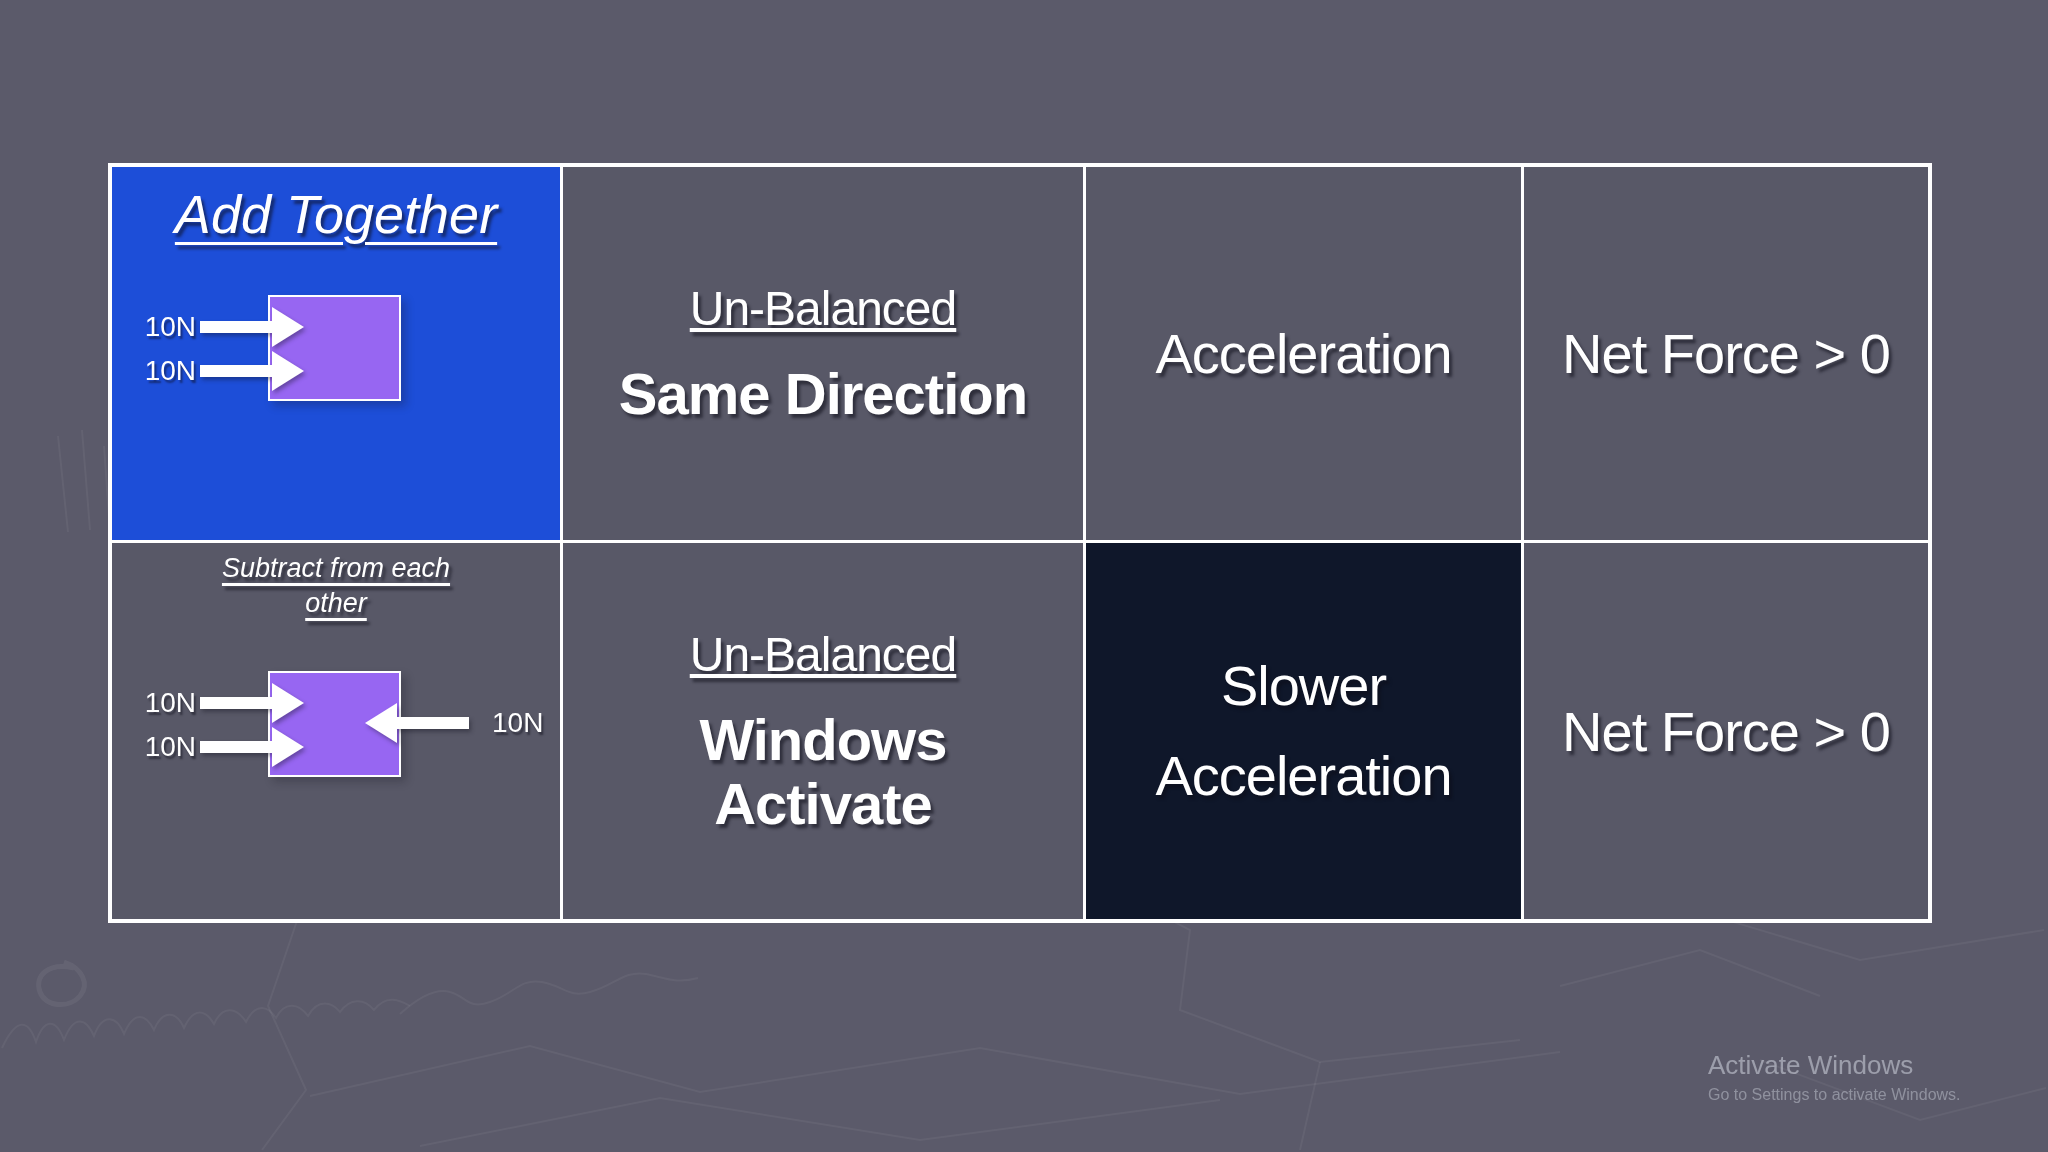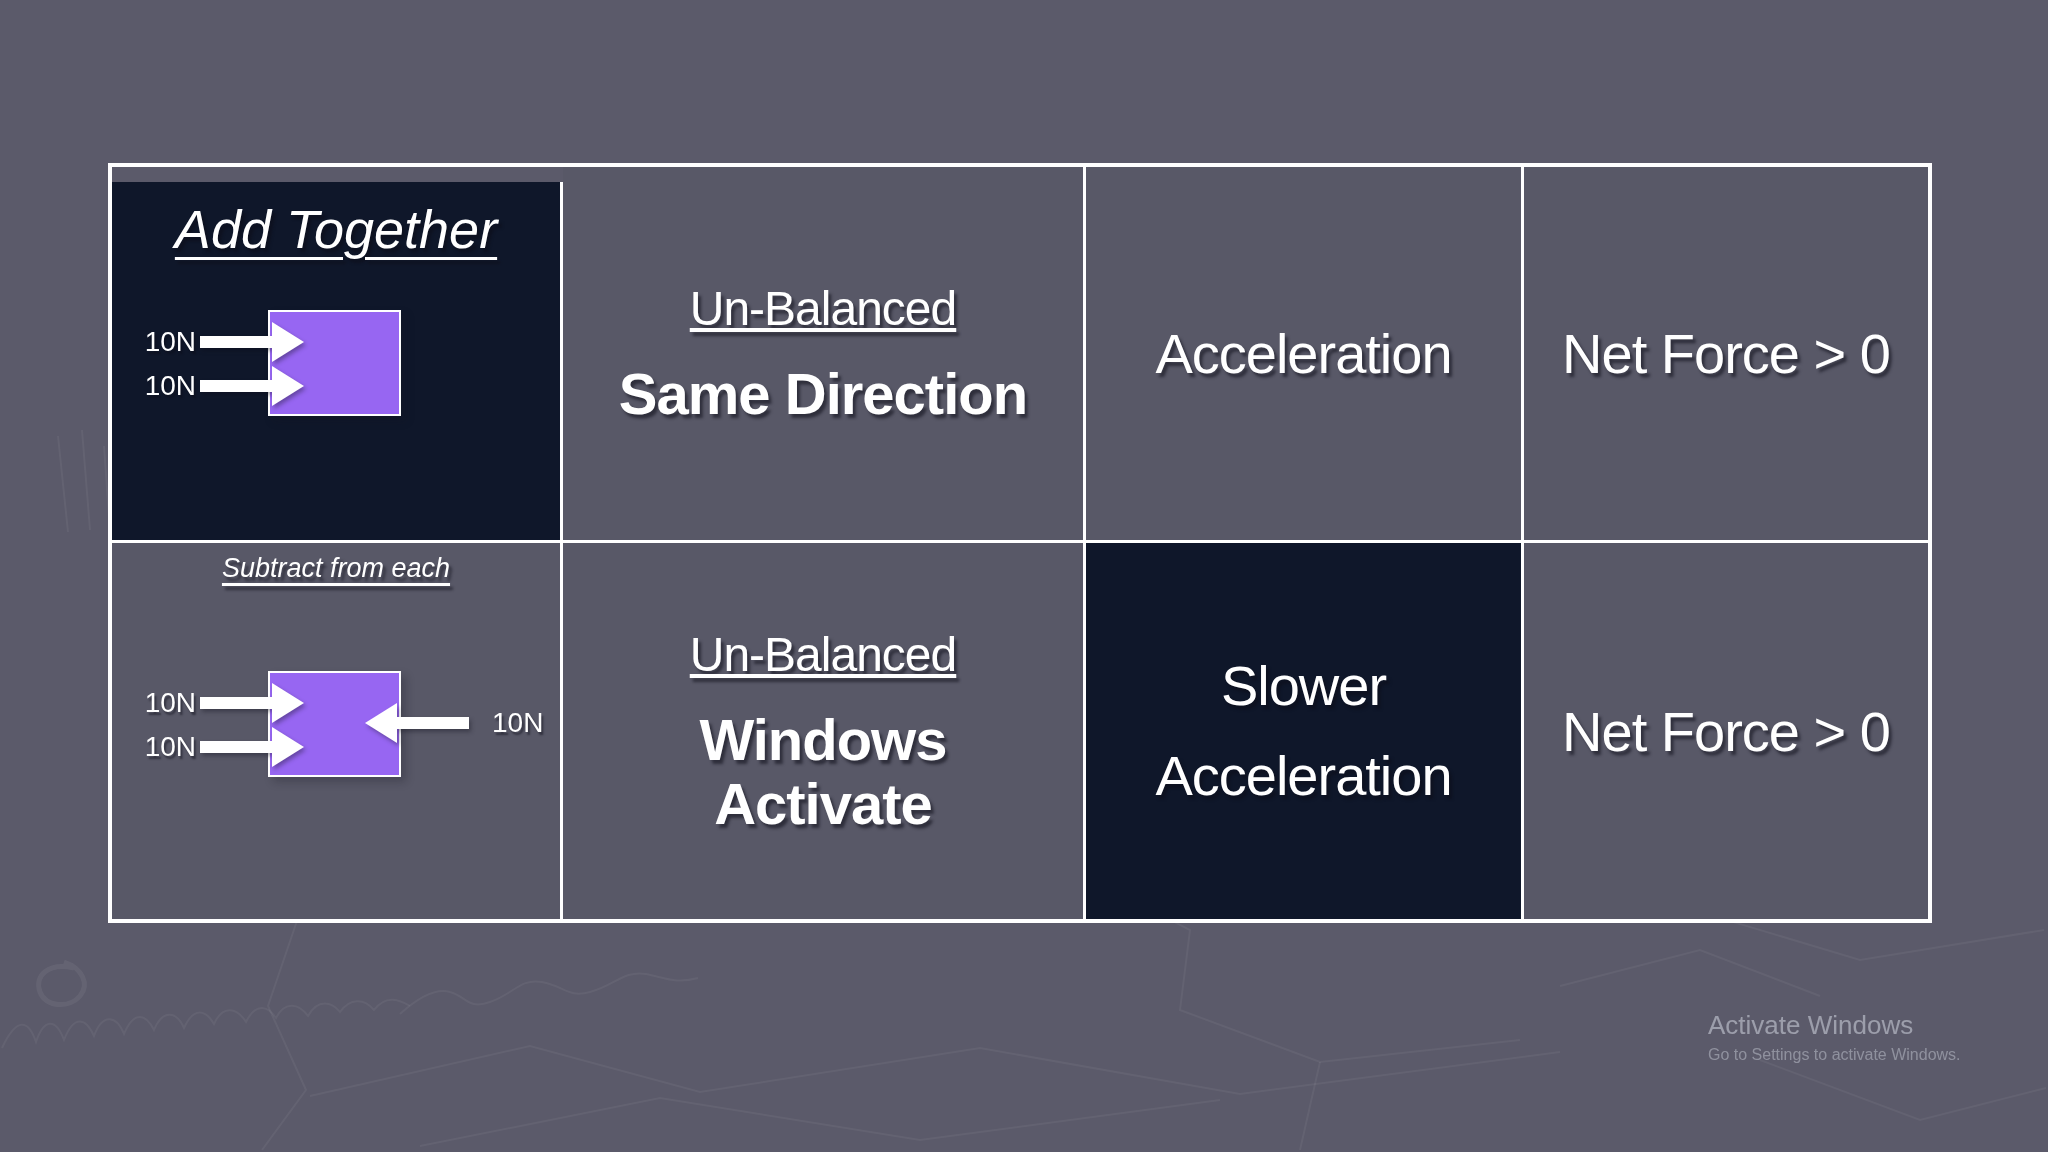--- a/index.html
+++ b/index.html
@@ -72,21 +72,21 @@
   .center-cell{
     display:flex; flex-direction:column; align-items:center; justify-content:center;
     text-align:center;
   }
   .balance-normal{ font-size:48px; letter-spacing:-1px;text-decoration:underline; }
   .balance-bold{ font-size:58px; font-weight:bold; letter-spacing:-1px; line-height:1.1; margin-top:26px; }
   .accel-line{ font-size:56px; letter-spacing:-1px; line-height:1.6; }
   .netforce-line{ font-size:56px; letter-spacing:-1px; }
 
   
-  .watermark{ position:absolute; left:1708px; top:1010px; z-index:3; }
+  .watermark{ position:absolute; left:1708px; top:1050px; z-index:3; }
   .watermark .wm-title{ font-size:26px; color:rgba(222,226,236,0.5); }
   .watermark .wm-sub{ font-size:16px; margin-top:5px; color:rgba(216,221,232,0.42); }
 </style>
 </head>
 <body style="background-color: rgb(91, 90, 106);">
 
 <div class="slide">
 
   <svg class="bg-pattern" width="2048" height="1152" viewBox="0 0 2048 1152">
     <g fill="none" stroke="#ffffff" stroke-opacity="0.05" stroke-width="2">
@@ -101,21 +101,21 @@
       <path d="M1660 900 L 1860 960 L 2044 930"></path>
       <path d="M1760 1060 L 1920 1120 L 2046 1088"></path>
       <path d="M58 436 l 10 96 M82 430 l 8 100 M104 446 l 6 86"></path>
       <path d="M150 690 l 60 120 M210 810 l -40 60"></path>
       <path d="M1560 986 L 1700 950 L 1820 996"></path>
     </g>
   </svg>
 
   <div class="force-table" style="border-color: rgb(255, 255, 255);">
 
-    <div class="cell" style="background-color: #0f172a; margin-top: 15px;">
+    <div class="cell" style="background-color: #1d4ed8;">
       <div class="method-heading">
         <span class="u">Add Together</span>
       </div>
       <div class="force-label" style="top:138px;">10N</div>
       <div class="force-label" style="top:182px;">10N</div>
       <div class="object-box" style="background-color: rgb(151, 102, 242); border-color: rgb(255, 255, 255);"></div>
       <div class="arrow right" style="left:88px; top:140px;">
         <div class="shaft"></div>
         <div class="head"></div>
       </div>
@@ -136,20 +136,21 @@
       <div class="accel-line txt-shadow">Acceleration</div>
     </div>
 
     <div class="cell center-cell last-col" style="background-color: rgb(88, 88, 103);">
       <div class="netforce-line txt-shadow">Net Force &gt; 0</div>
     </div>
 
     <div class="cell last-row" style="background-color: rgb(88, 88, 103);">
       <div class="method-heading small">
         <div><span class="u">Subtract from each</span></div>
+        <div><span class="u">other</span></div>
       </div>
       <div class="force-label" style="top:138px;">10N</div>
       <div class="force-label" style="top:182px;">10N</div>
       <div class="object-box" style="background-color: rgb(151, 102, 242); border-color: rgb(255, 255, 255);"></div>
       <div class="arrow right" style="left:88px; top:140px;">
         <div class="shaft"></div>
         <div class="head"></div>
       </div>
       <div class="arrow right" style="left:88px; top:184px;">
         <div class="shaft"></div>

